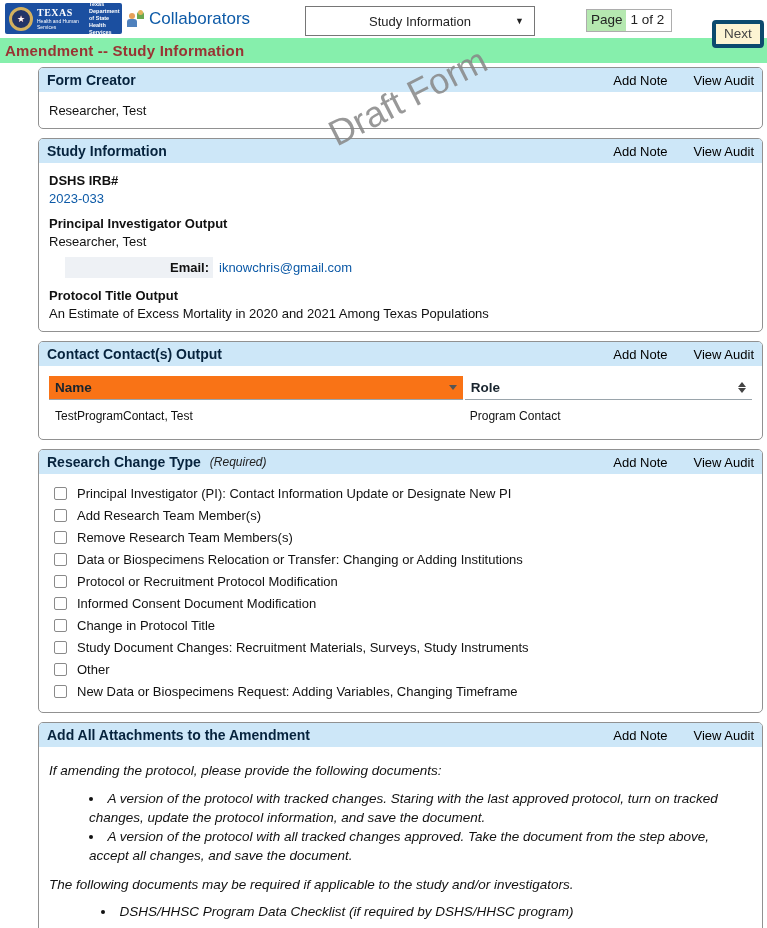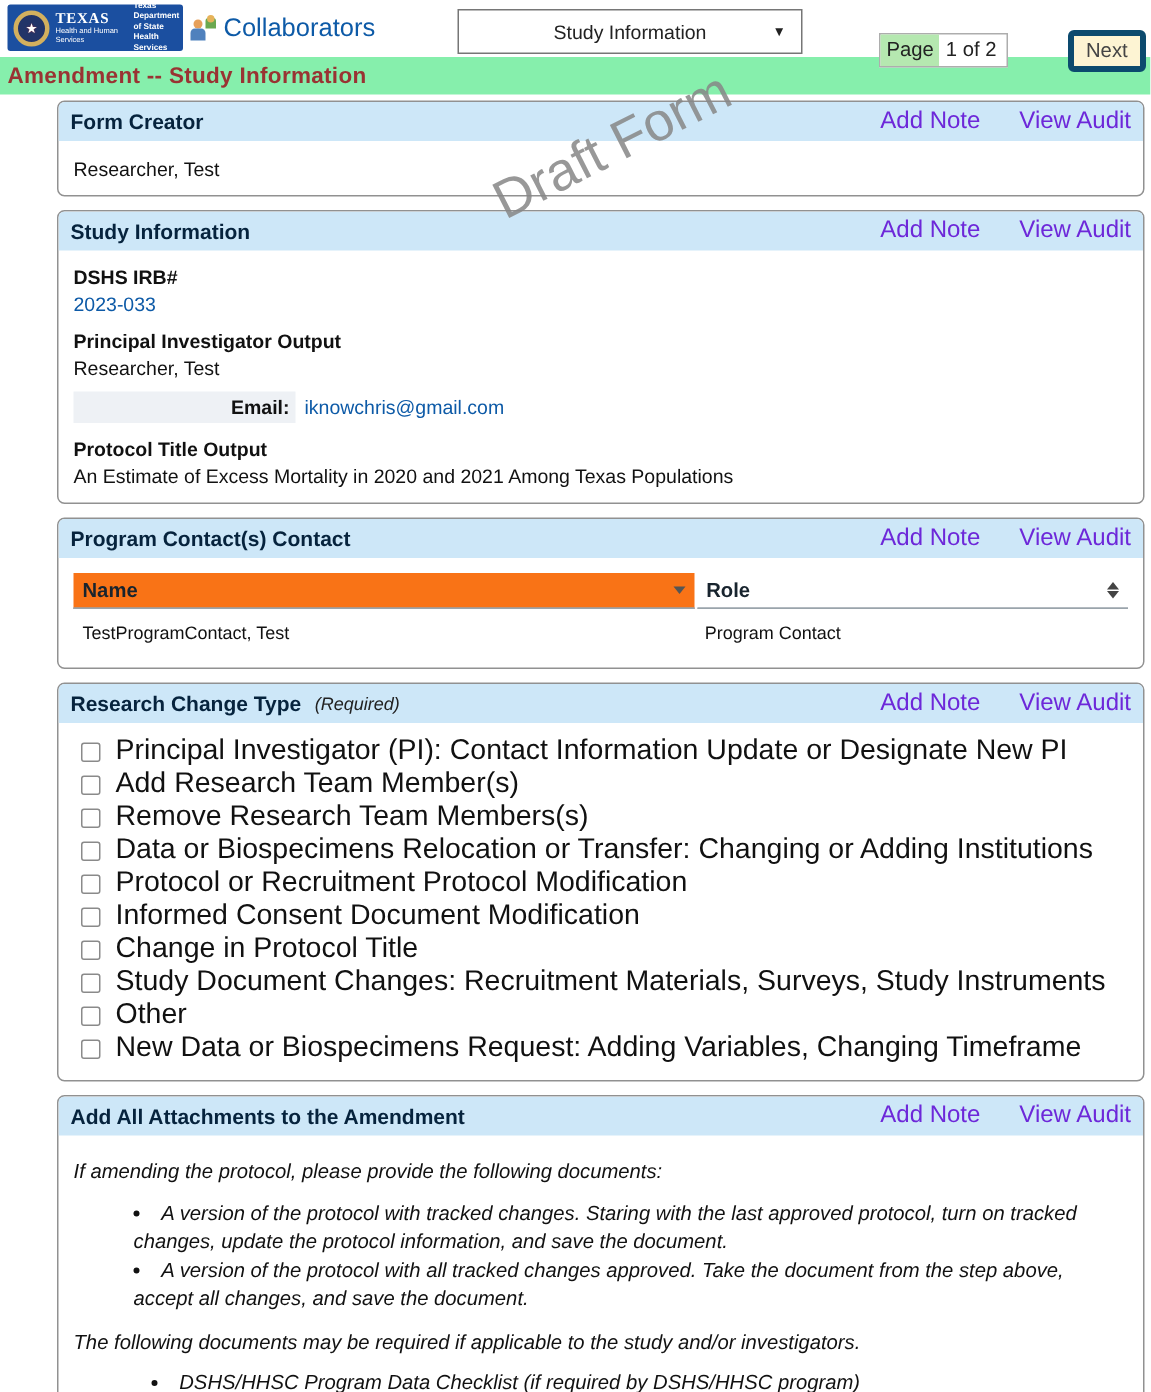--- a/index.html
+++ b/index.html
@@ -48,21 +48,21 @@
   .section-dropdown {
     position: absolute; left: 305px; top: 6px;
     width: 230px; height: 30px;
     border: 1px solid #767676; background: #fff;
     display: flex; align-items: center; justify-content: center;
     cursor: pointer; font-size: 13px; color: #222;
   }
   .section-dropdown .caret { position: absolute; right: 10px; font-size: 9px; color: #222; }
 
   .page-box {
-    position: absolute; left: 586px; top: 22px;
+    position: absolute; left: 586px; top: 9px;
     border: 1px solid #adadad; background: #fff;
     display: flex; align-items: stretch; height: 23px; font-size: 13.5px;
   }
   .page-box .pg-label { background: #b5e8b0; padding: 2px 3px 0 4px; color: #222; }
   .page-box .pg-value { padding: 2px 7px 0 5px; color: #222; }
 
   .next-btn {
     position: absolute; left: 712px; top: 20px;
     background: #fdf4d3; border: 4px solid #0c4a6e; border-radius: 4px;
     padding: 2px 8px 3px; font-size: 13.5px; color: #444; cursor: pointer;
@@ -89,29 +89,29 @@
     border: 1px solid #919191; border-radius: 5px;
     margin-bottom: 9px; background: #fff; overflow: hidden;
   }
   .sec-header {
     background: #cde7f8; padding: 4px 8px;
     display: flex; align-items: center;
   }
   .sec-title { font-weight: bold; font-size: 14px; color: #06233d; }
   .required-note { font-style: italic; font-size: 12px; color: #222; margin-left: 9px; }
   .sec-links { margin-left: auto; display: flex; gap: 26px; }
-  .sec-link { color: #6d28d9; font-size: 16px; cursor: pointer; }
+  .sec-link { color: #000000; font-size: 13px; cursor: pointer; }
   .sec-body { padding: 8px 10px 10px; }
 
   
   .field-label { font-weight: bold; margin-top: 10px; }
   .field-label:first-child { margin-top: 2px; }
   .field-value { margin-top: 3px; }
   .blue-value { color: #0d5aa7; }
-  .email-row { display: flex; align-items: center; margin: 8px 0 0; }
+  .email-row { display: flex; align-items: center; margin: 8px 16px 0; }
   .email-label-cell {
     width: 148px; background: #eef1f5; padding: 3px 4px;
     text-align: right; font-weight: bold;
   }
   .email-link { color: #0d5aa7; margin-left: 6px; cursor: pointer; }
 
   
   .pc-table { width: 100%; border-collapse: collapse; margin-top: 2px; }
   .pc-table th {
     text-align: left; font-size: 13.5px; color: #18242e;
@@ -126,21 +126,21 @@
   .sort-both .up { width:0; height:0; border-left:4px solid transparent; border-right:4px solid transparent; border-bottom:5px solid #444; }
   .sort-both .dn { width:0; height:0; border-left:4px solid transparent; border-right:4px solid transparent; border-top:5px solid #444; }
   .pc-table td { padding: 9px 6px 6px; font-size: 12px; }
 
   
   .cb-row { display: flex; align-items: center; height: 22px; cursor: pointer; }
   .cb-box {
     width: 13px; height: 13px; border: 1px solid #8a8a8a; background: #fff;
     margin: 0 10px 0 5px; flex: 0 0 auto; border-radius: 2px;
   }
-  .cb-label { font-size: 19px; }
+  .cb-label { font-size: 13px; }
 
   
   .attach-body { padding: 8px 10px 10px; font-style: italic; font-size: 13.5px; color: #111; }
   .attach-body p { margin: 8px 0 6px; }
   .attach-body ul { margin: 12px 0 12px; padding-left: 40px; list-style-position: inside; }
   ul.proto-list li { line-height: 18.5px; margin-bottom: 1px; }
   ul.docs-list { line-height: 16px; }
   ul.docs-list li { margin: 12px; }
 </style>
 </head>
@@ -220,21 +220,21 @@
         <span class="email-label-cell">Email:</span>
         <span class="email-link">iknowchris@gmail.com</span>
       </div>
       <div class="field-label">Protocol Title Output</div>
       <div class="field-value">An Estimate of Excess Mortality in 2020 and 2021 Among Texas Populations</div>
     </div>
   </div>
 
   <div class="section">
     <div class="sec-header">
-      <span class="sec-title">Program Contact(s) Contact</span>
+      <span class="sec-title">Contact Contact(s) Output</span>
       <span class="sec-links">
         <span class="sec-link">Add Note</span>
         <span class="sec-link">View Audit</span>
       </span>
     </div>
     <div class="sec-body">
       <table class="pc-table">
         <thead>
           <tr>
             <th class="th-name">

